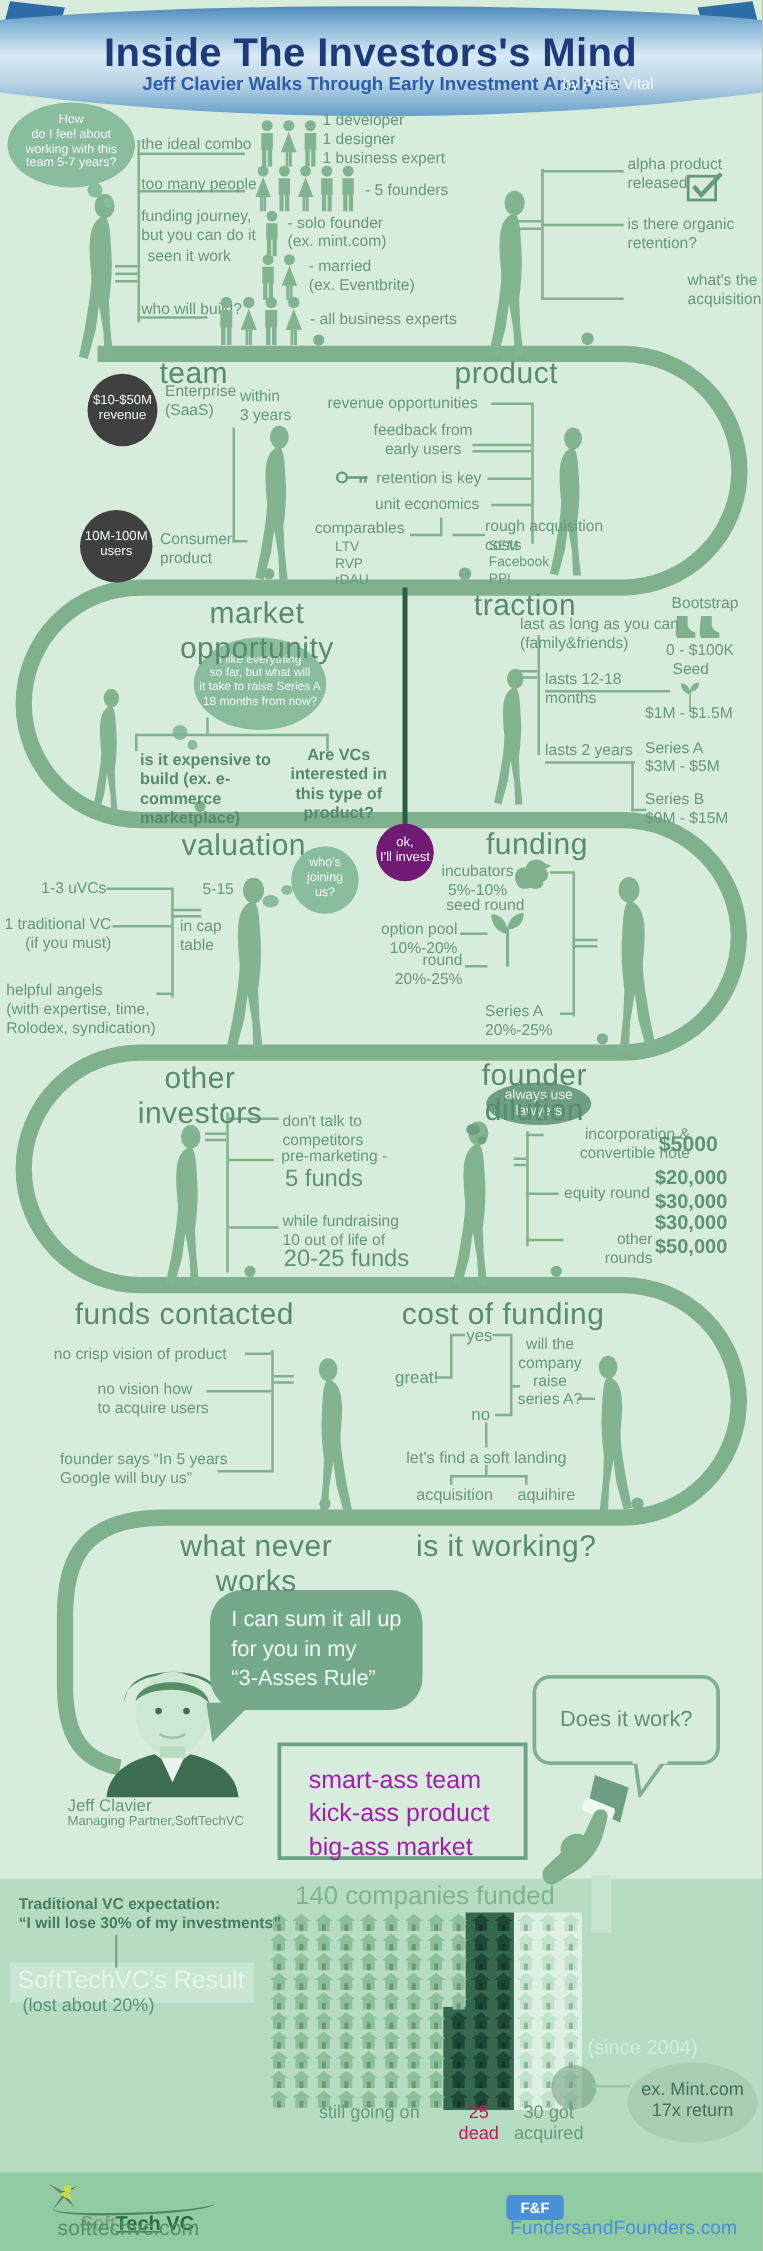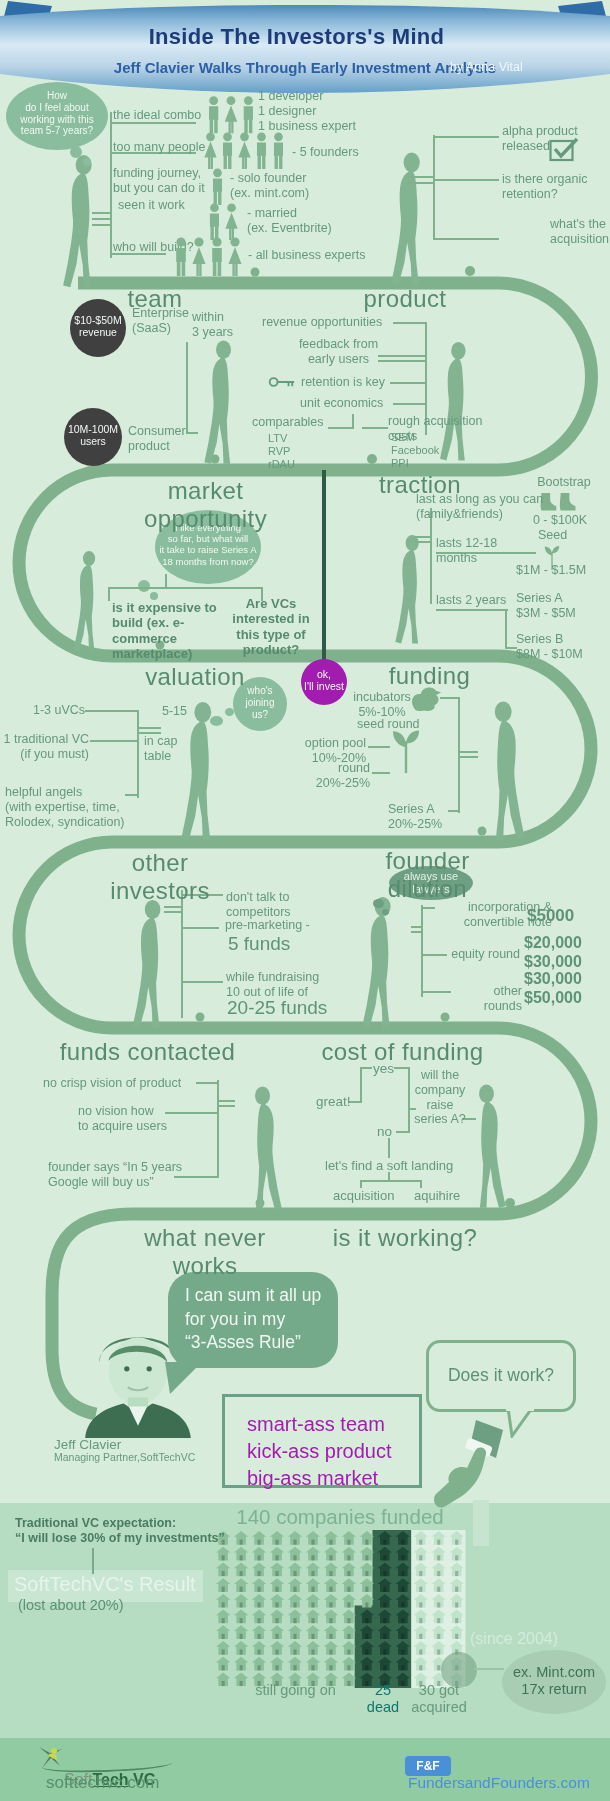--- a/index.html
+++ b/index.html
@@ -103,21 +103,21 @@
           <stop offset="0.18" stop-color="#8ab8d8"></stop>
       <stop offset="0.45" stop-color="#d8eaf5"></stop>
           <stop offset="0.7" stop-color="#bad4e6"></stop>
       <stop offset="1" stop-color="#659fc9"></stop>
     </linearGradient>
   </defs>
   <polygon points="8,1 52,6 44,32 2,24" fill="#2f6da8"></polygon>
   <polygon points="602,1 558,6 566,32 608,24" fill="#2f6da8"></polygon>
   <path d="M0,16 C100,7 210,5 305,5 C400,5 510,7 610,16 L610,74 C510,87 400,93 305,93 C210,93 100,87 0,74 Z" fill="url(#rg)"></path>
 </svg>
-<div class="t c" style="left:0;top:24px;width:593px;font-size:22px;font-weight:700;color:#1d3b7a;letter-spacing:.3px;">Inside The Investors's Mind</div>
+<div class="t c" style="left:0;top:24px;width:593px;font-size:32px;font-weight:700;color:#1d3b7a;letter-spacing:.3px;">Inside The Investors's Mind</div>
 <div class="t c" style="left:0;top:59px;width:610px;font-size:15px;font-weight:700;color:#2c5fa6;">Jeff Clavier Walks Through Early Investment Analysis</div>
 <div class="t" style="left:450px;top:60px;width:120px;font-size:12.5px;color:#f0f7fb;">by Anna Vital</div>
 
 <div class="bubble" style="left:6px;top:82px;width:102px;height:68px;">
   <div class="t c white" style="left:0;top:8px;width:102px;font-size:10px;position:relative;">How
 do I feel about
 working with this
 team 5-7 years?</div>
 </div>
 <i class="dot" style="left:70px;top:146px;width:12px;height:12px;"></i>
@@ -270,21 +270,21 @@
 <i class="ln" style="left:165px;top:574px;width:2px;height:13px;"></i>
 <div class="t b" style="left:112px;top:600px;width:125px;font-size:13px;">is it expensive to
 build (ex. e-commerce
 marketplace)</div>
 <div class="t b c" style="left:232px;top:596px;width:78px;font-size:13px;">Are VCs
 interested in
 this type of
 product?</div>
 <div class="t c sec" style="left:145px;top:663px;width:100px;">valuation</div>
 
-<div style="position:absolute;left:301px;top:659px;width:46px;height:46px;background:#a21caf;border-radius:50%;z-index:6;">
+<div style="position:absolute;left:301px;top:659px;width:46px;height:46px;background:#701a75;border-radius:50%;z-index:6;">
   <div class="t c white" style="left:0;top:9px;width:46px;font-size:10.5px;position:relative;">ok,
 I'll invest</div>
 </div>
 
 <div class="t c" style="left:528px;top:475px;width:72px;">Bootstrap</div>
 <svg class="icon" style="left:538px;top:492px;width:40px;height:21px;fill:#7fb18d;" viewBox="0 0 44 24">
       <use href="#boots"></use>
     </svg>
 <div class="t c" style="left:522px;top:513px;width:76px;">0 - $100K</div>
 <div class="t" style="left:416px;top:492px;width:140px;">last as long as you can
@@ -299,21 +299,21 @@
       <use href="#seedling"></use>
     </svg>
 <div class="t" style="left:516px;top:563px;width:80px;">$1M - $1.5M</div>
 <div class="t" style="left:436px;top:593px;width:85px;">lasts 2 years</div>
 <i class="ln" style="left:436px;top:609px;width:72px;height:2px;"></i>
 <div class="t" style="left:516px;top:591px;width:75px;">Series A
 $3M - $5M</div>
 <i class="ln" style="left:505px;top:609px;width:2px;height:40px;"></i>
 <i class="ln" style="left:505px;top:647px;width:12px;height:2px;"></i>
 <div class="t" style="left:516px;top:632px;width:75px;">Series B
-$8M - $10M</div>
+$9M - $15M</div>
 <svg class="fig" style="left:388px;top:527px;width:44px;height:126px;">
       <use href="#walker"></use>
     </svg>
 <div class="t c sec" style="left:382px;top:662px;width:95px;">funding</div>
 
 <div class="t" style="left:33px;top:703px;width:62px;">1-3 uVCs</div>
 <i class="ln" style="left:85px;top:710px;width:52px;height:2px;"></i>
 <div class="t" style="left:162px;top:704px;width:40px;">5-15</div>
 <i class="ln" style="left:137px;top:710px;width:2px;height:88px;"></i>
 <i class="ln" style="left:137px;top:727px;width:24px;height:2px;"></i>
@@ -644,21 +644,21 @@
         <use href="#house" x="232.95000000000002" y="47.4" width="16" height="14.6" fill="#bfe3cb"></use>
         <use href="#house" x="232.95000000000002" y="63" width="16" height="14.6" fill="#bfe3cb"></use>
         <use href="#house" x="232.95000000000002" y="78.6" width="16" height="14.6" fill="#bfe3cb"></use>
         <use href="#house" x="232.95000000000002" y="94.19999999999999" width="16" height="14.6" fill="#bfe3cb"></use>
         <use href="#house" x="232.95000000000002" y="109.8" width="16" height="14.6" fill="#bfe3cb"></use>
         <use href="#house" x="232.95000000000002" y="125.39999999999999" width="16" height="14.6" fill="#bfe3cb"></use>
         <use href="#house" x="232.95000000000002" y="141" width="16" height="14.6" fill="#bfe3cb"></use>
       </g>
 </svg>
 <div class="t c" style="left:248px;top:1682px;width:95px;font-size:14.5px;color:#679a7c;">still going on</div>
-<div class="t c" style="left:360px;top:1682px;width:46px;font-size:14.5px;color:#0f766e;">25
+<div class="t c" style="left:360px;top:1682px;width:46px;font-size:14.5px;color:#be185d;">25
 dead</div>
 <div class="t c" style="left:406px;top:1682px;width:66px;font-size:14.5px;color:#679a7c;">30 got
 acquired</div>
 <div style="position:absolute;left:441px;top:1652px;width:36px;height:36px;border-radius:50%;background:rgba(109,156,124,.55);z-index:3;"></div>
 <i class="ln" style="left:474px;top:1668px;width:30px;height:2px;background:#9cc3aa;"></i>
 <div class="ell" style="left:502px;top:1650px;width:104px;height:64px;background:#a8cdb3;">
   <div class="t c" style="left:0;top:14px;width:104px;font-size:14.5px;color:#3f7256;position:relative;">ex. Mint.com
 17x return</div>
 </div>
 

